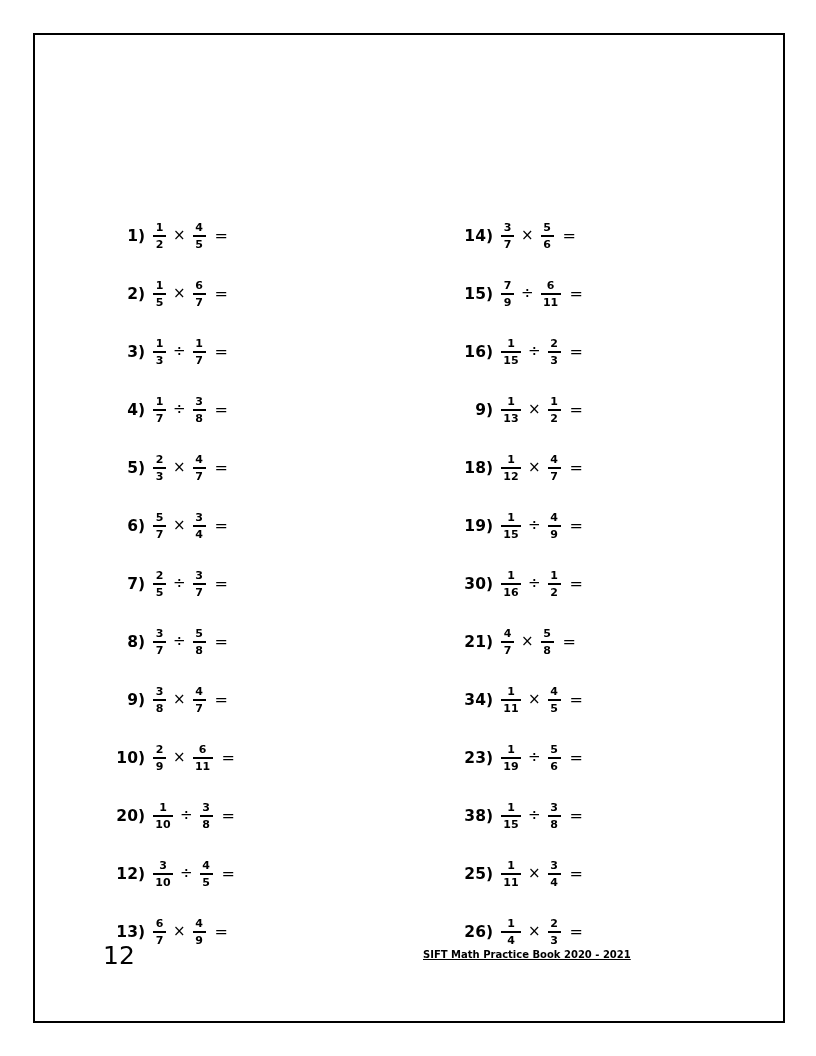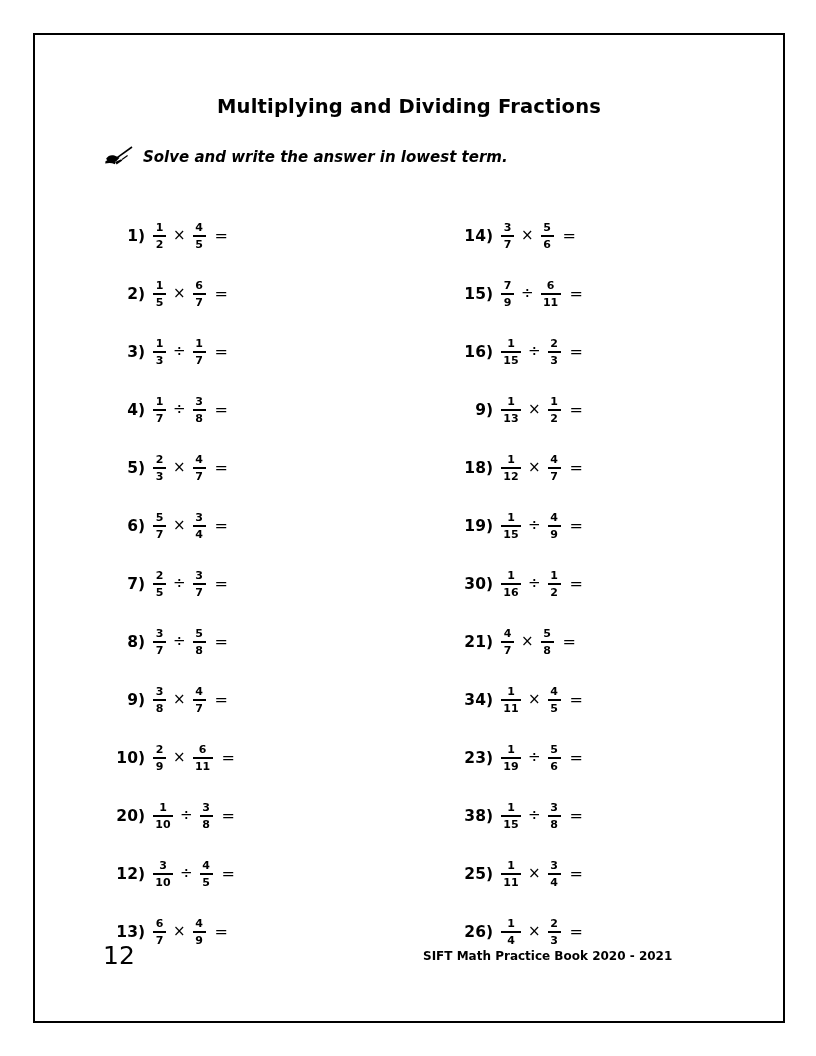--- a/index.html
+++ b/index.html
@@ -145,41 +145,31 @@
     font-weight: normal;
     font-size: 25px;
     line-height: 1;
   }
   #book-title {
     position: absolute;
     left: 388px;
     top: 914px;
     font-family: "DejaVu Sans", sans-serif;
     font-weight: bold;
-    font-size: 12px;
+    font-size: 10px;
     white-space: nowrap;
+    text-decoration: underline;
   }
 </style>
 </head>
 <body>
 
 <div id="worksheet-page">
 
-  <div id="worksheet-title">Multiplying and Dividing Fractions</div>
-
-  <div id="instruction-row">
-    <svg id="pencil-icon" viewBox="0 0 30 22" xmlns="http://www.w3.org/2000/svg">
-      <path d="M29 1 L13.5 12.2" stroke="#000" stroke-width="1.6" fill="none"></path>
-      <path d="M3.2 12.4 C5.0 9.6, 8.4 8.4, 11.4 9.6 L16.6 11.8 L13.0 15.6 L4.6 15.2 Z" fill="#000"></path>
-      <path d="M2.6 15.0 C5.6 13.4, 9.6 13.6, 12.6 15.4 L12.0 18.2 C8.6 16.6, 5.2 16.6, 2.2 17.6 Z" fill="#000"></path>
-      <path d="M12.2 16.0 L18.2 13.2 L19.4 14.6 L13.6 18.4 Z" fill="#000"></path>
-      <path d="M19.0 13.6 L24.6 9.6" stroke="#000" stroke-width="1.2" fill="none"></path>
-    </svg>
-    <div id="instruction-text">Solve and write the answer in lowest term.</div>
-  </div>
+
 
   <div class="problem-column" id="column-left">
       <div class="problem-row">
         <span class="problem-number">1)</span>
         <span class="expression">
           <span class="fraction">
             <span class="numerator">1</span>
             <span class="fraction-bar"></span>
             <span class="denominator">2</span>
           </span>

